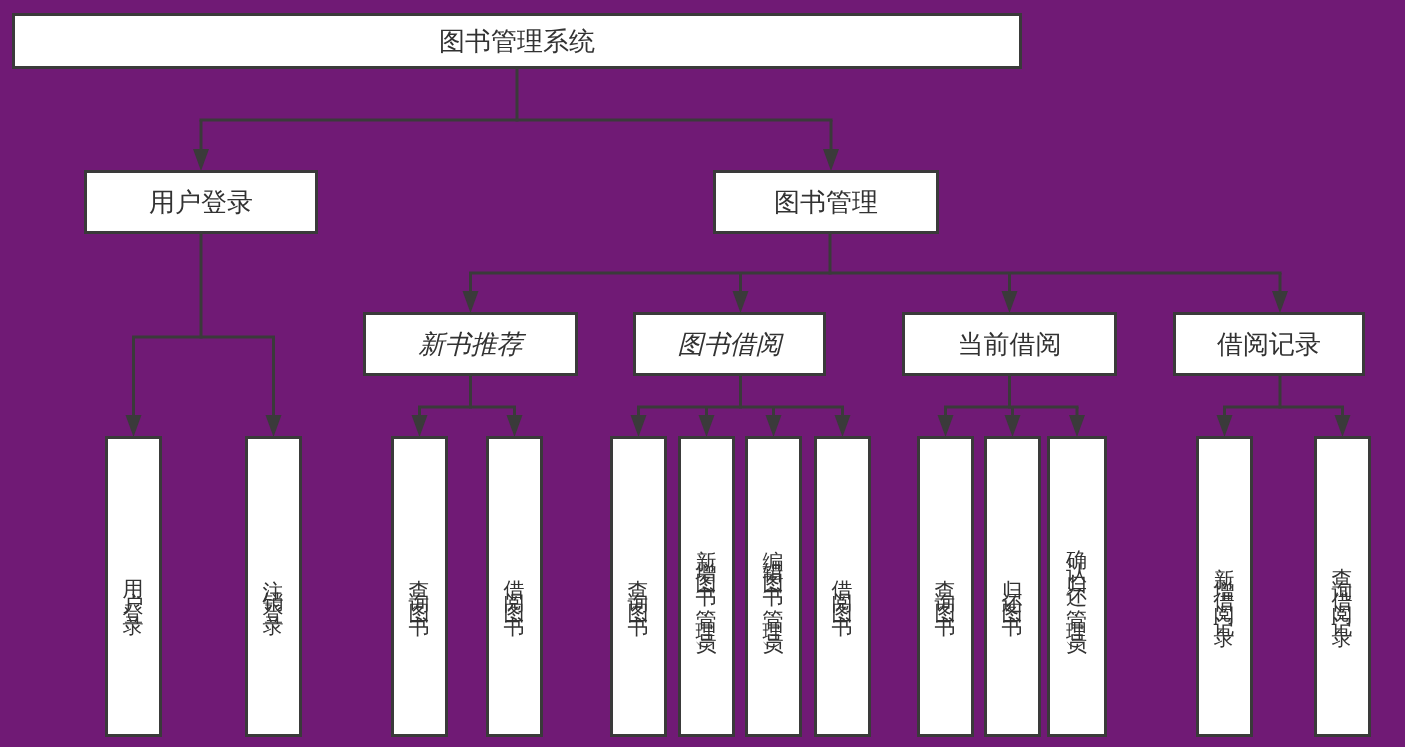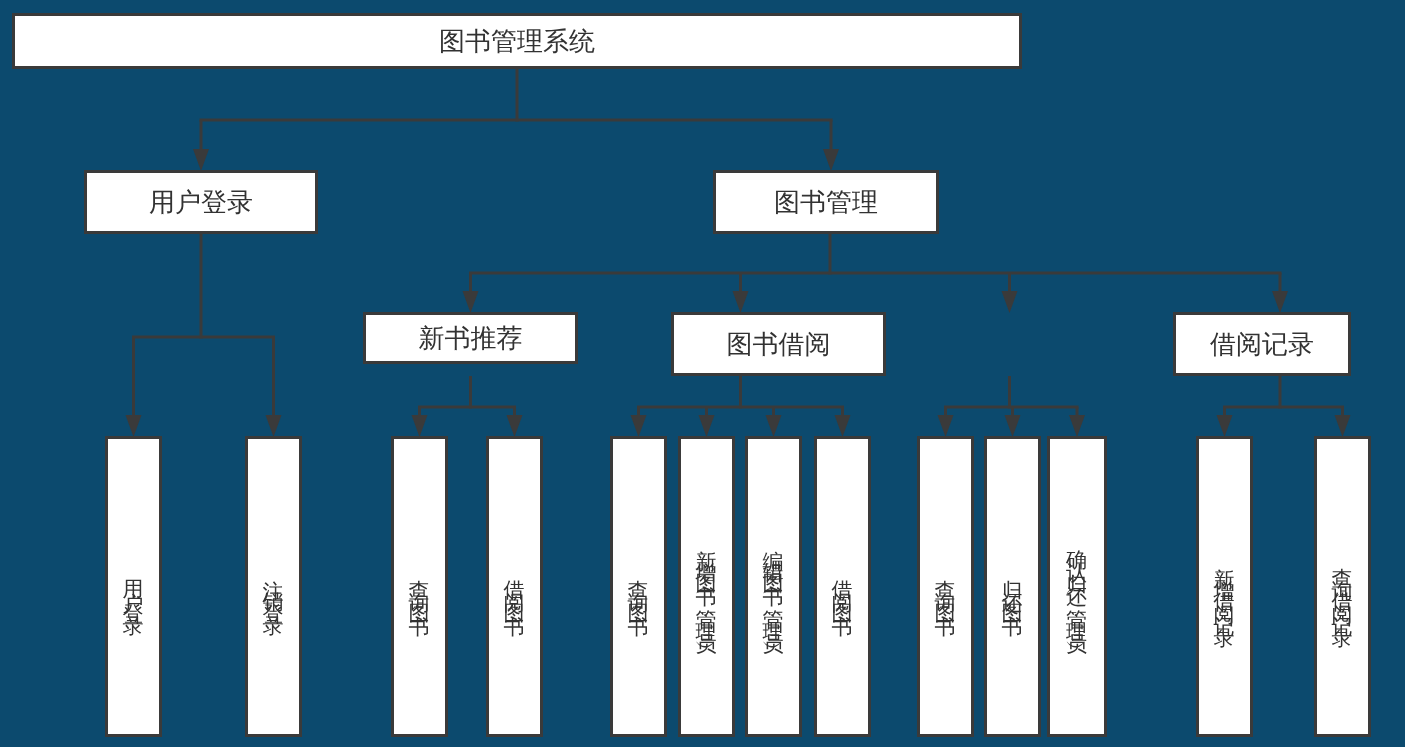--- a/index.html
+++ b/index.html
@@ -1,17 +1,17 @@
 <!DOCTYPE html>
 <html><head>
 <meta charset="utf-8">
 <style>
   html,body { margin:0; padding:0; background:#ffffff; }
   .canvas {
-    position:relative; width:1405px; height:747px; background:#0c4a6e;
+    position:relative; width:1405px; height:747px; background:#701a75;
     font-family:"Liberation Sans", sans-serif; overflow:hidden;
   }
   svg.connectors { position:absolute; left:0; top:0; z-index:1; }
   .box {
     position:absolute; box-sizing:border-box; background:#ffffff;
     border:3px solid #3a3a3a; display:flex; align-items:center; justify-content:center;
     color:#323232; font-size:26px; z-index:2; text-align:center; white-space:nowrap;
   }
   .leaf { width:57px; top:436px; height:301px; font-size:21px; }
   .vtext { writing-mode:vertical-rl; line-height:1; letter-spacing:12px; }
@@ -89,23 +89,24 @@
       <polygon points="1216.5,415 1232.5,415 1224.5,437"></polygon>
       <polygon points="1334.5,415 1350.5,415 1342.5,437"></polygon>
     </g>
   </svg>
 
   <div class="box" style="left:12px; top:13px; width:1010px; height:56px;">图书管理系统</div>
 
   <div class="box" style="left:84px; top:170px; width:234px; height:64px;">用户登录</div>
   <div class="box" style="left:713px; top:170px; width:226px; height:64px;">图书管理</div>
 
-  <div class="box" style="left:363px; top:312px; width:215px; height:52px;">新书推荐</div>
-  <div class="box" style="left:671px; top:312px; width:215px; height:64px;">图书借阅</div>
-  <div class="box" style="left:1173px; top:312px; width:178px; height:64px;">借阅记录</div>
+  <div class="box" style="left:363px; top:312px; width:215px; height:64px;font-style:italic;">新书推荐</div>
+  <div class="box" style="left:633px; top:312px; width:193px; height:64px;font-style:italic;">图书借阅</div>
+  <div class="box" style="left:902px; top:312px; width:215px; height:64px;">当前借阅</div>
+  <div class="box" style="left:1173px; top:312px; width:192px; height:64px;">借阅记录</div>
 
   <div class="box leaf" style="left:105px;">
     <span class="vtext">用户登录</span>
   </div>
   <div class="box leaf" style="left:245px;">
     <span class="vtext">注销登录</span>
   </div>
 
   <div class="box leaf" style="left:391px;">
     <span class="vtext">查询图书</span>

